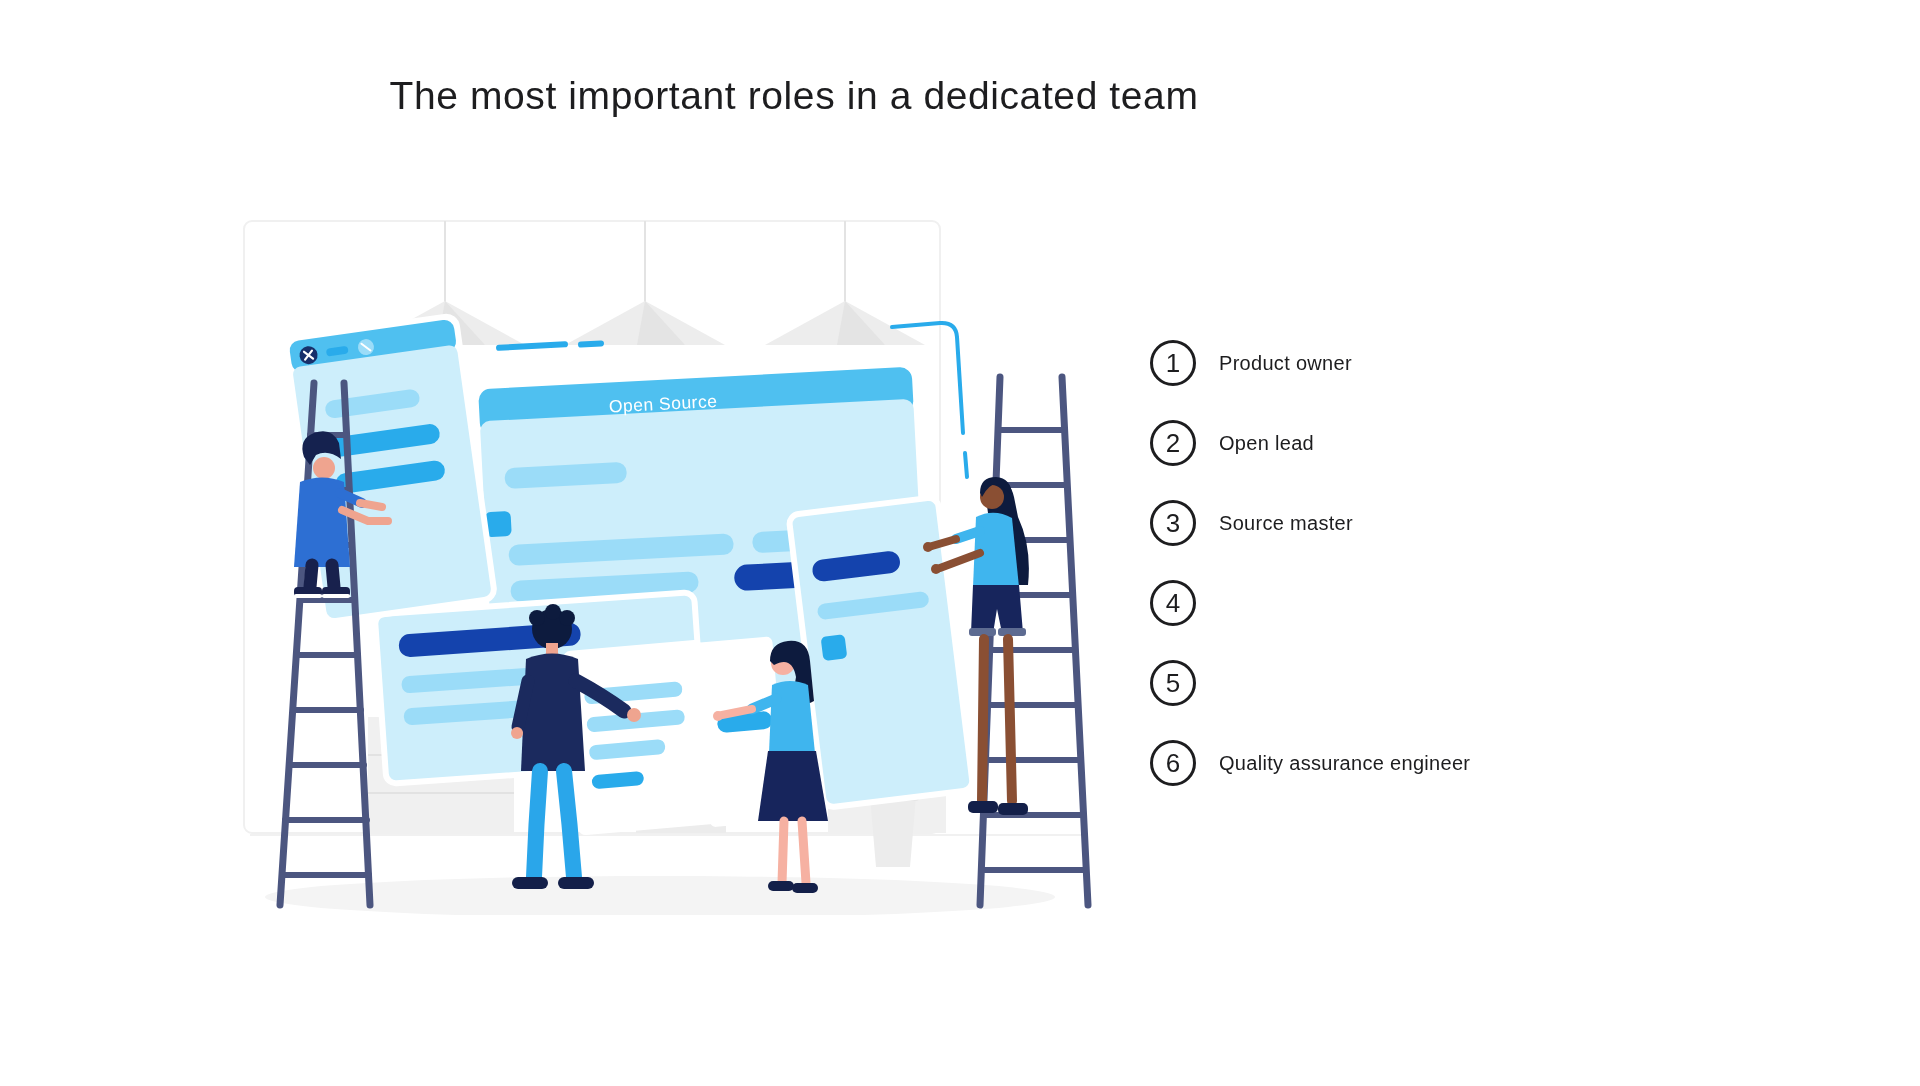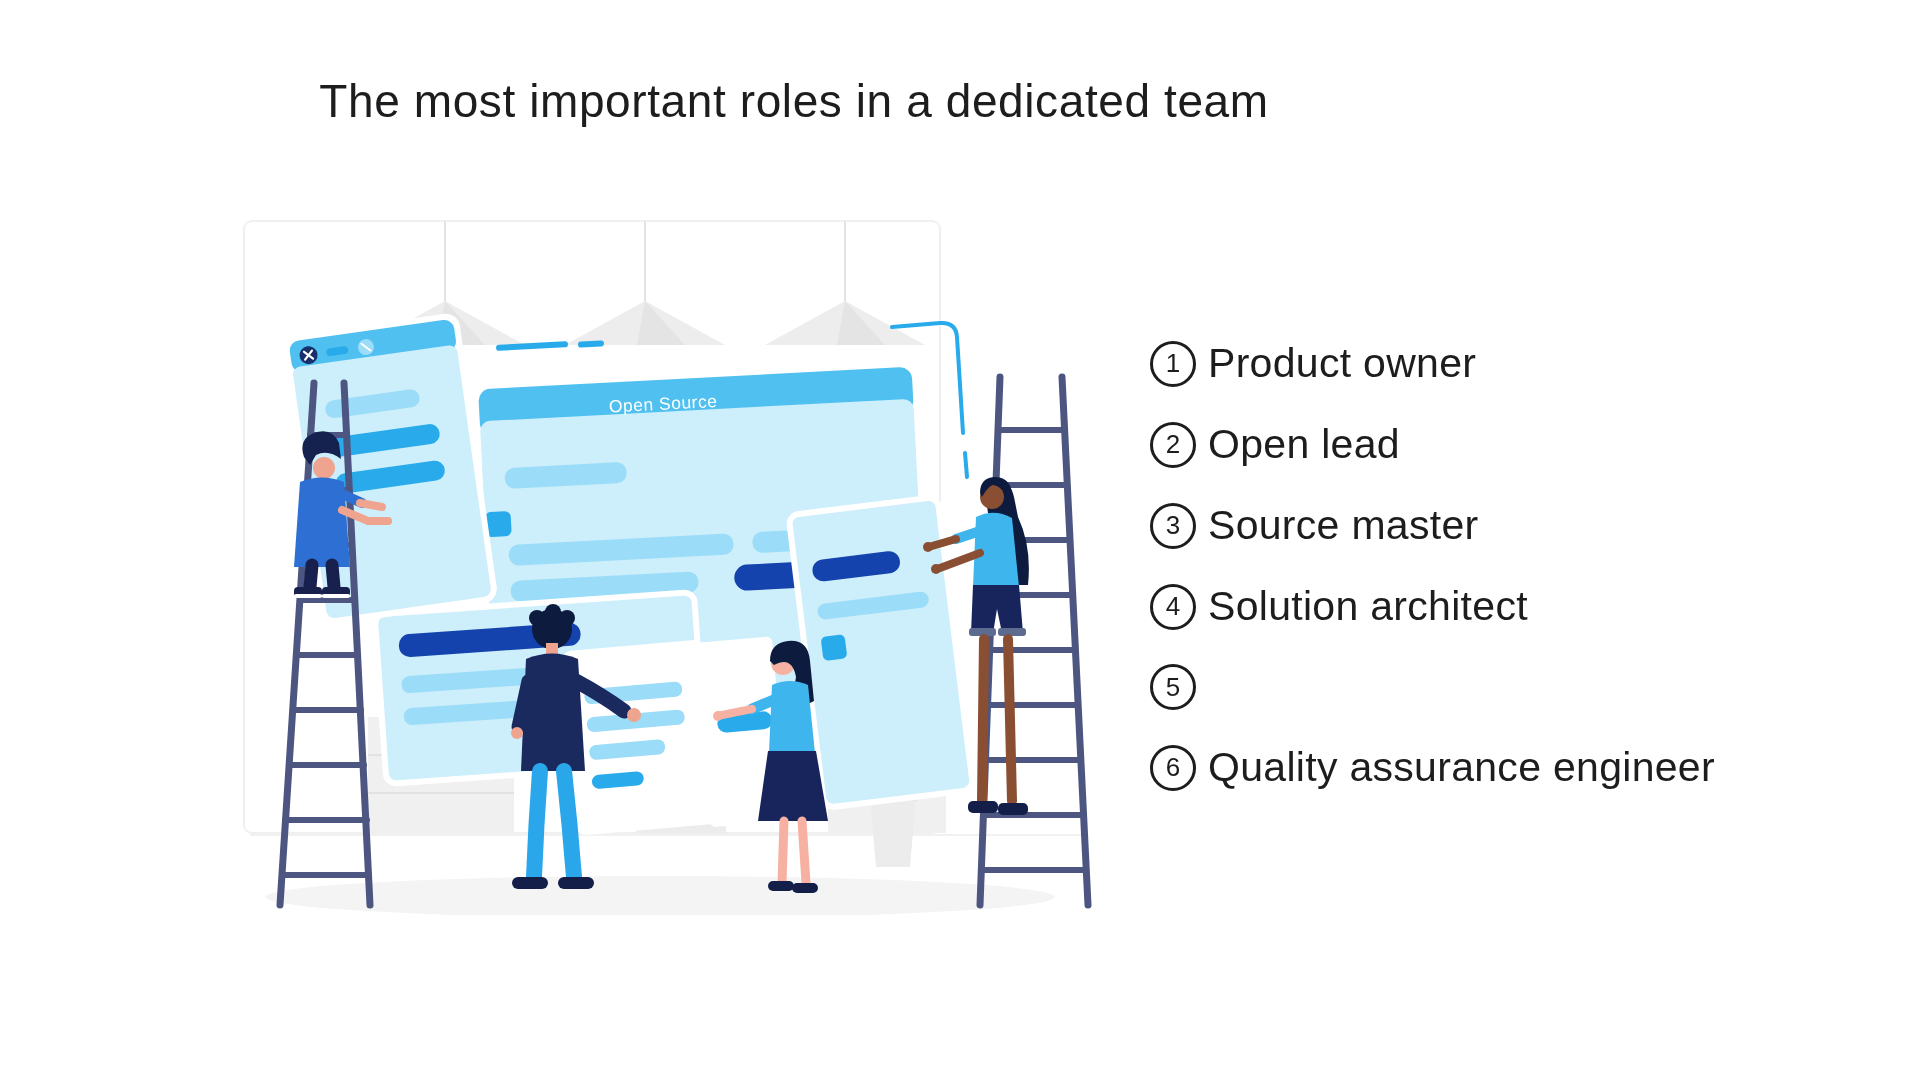--- a/index.html
+++ b/index.html
@@ -2,34 +2,34 @@
 <html><head>
 <meta charset="utf-8">
 <style>
   html,body{margin:0;padding:0;background:#ffffff;}
   .canvas{
     position:relative;width:1920px;height:1086px;background:#ffffff;overflow:hidden;
     font-family:"Liberation Sans",sans-serif;color:#1d1d1f;
   }
   .page-title{
     position:absolute;top:74px;left:0;width:1588px;margin:0;
-    text-align:center;font-size:46px;font-weight:400;letter-spacing:0.6px;color:#1d1d1f;
+    text-align:center;font-size:39px;font-weight:400;letter-spacing:0.6px;color:#1d1d1f;
   }
   .illustration{position:absolute;left:240px;top:215px;width:860px;height:700px;}
   .roles{
     position:absolute;left:1150px;top:340px;list-style:none;margin:0;padding:0;
     display:flex;flex-direction:column;gap:34px;
   }
   .role{display:flex;align-items:center;}
   .badge{
     width:46px;height:46px;border:3px solid #1d1d1f;border-radius:50%;
     display:flex;align-items:center;justify-content:center;
     font-size:26px;font-weight:400;box-sizing:border-box;flex:0 0 auto;
   }
-  .role-label{font-size:41px;font-weight:400;margin-left:12px;letter-spacing:0.3px;white-space:nowrap;}
+  .role-label{font-size:20px;font-weight:400;margin-left:23px;letter-spacing:0.3px;white-space:nowrap;}
   svg text{font-family:"Liberation Sans",sans-serif;}
 </style>
 </head>
 <body>
 
 <div class="canvas">
 
   <h1 class="page-title">The most important roles in a dedicated team</h1>
 
   <div class="illustration">
@@ -259,21 +259,20 @@
     <li class="role">
       <span class="badge">2</span>
       <span class="role-label">Open lead</span>
     </li>
     <li class="role">
       <span class="badge">3</span>
       <span class="role-label">Source master</span>
     </li>
     <li class="role">
       <span class="badge">4</span>
-      <span class="role-label">Solution architect</span>
     </li>
     <li class="role">
       <span class="badge">5</span>
     </li>
     <li class="role">
       <span class="badge">6</span>
       <span class="role-label">Quality assurance engineer</span>
     </li>
   </ol>
 

